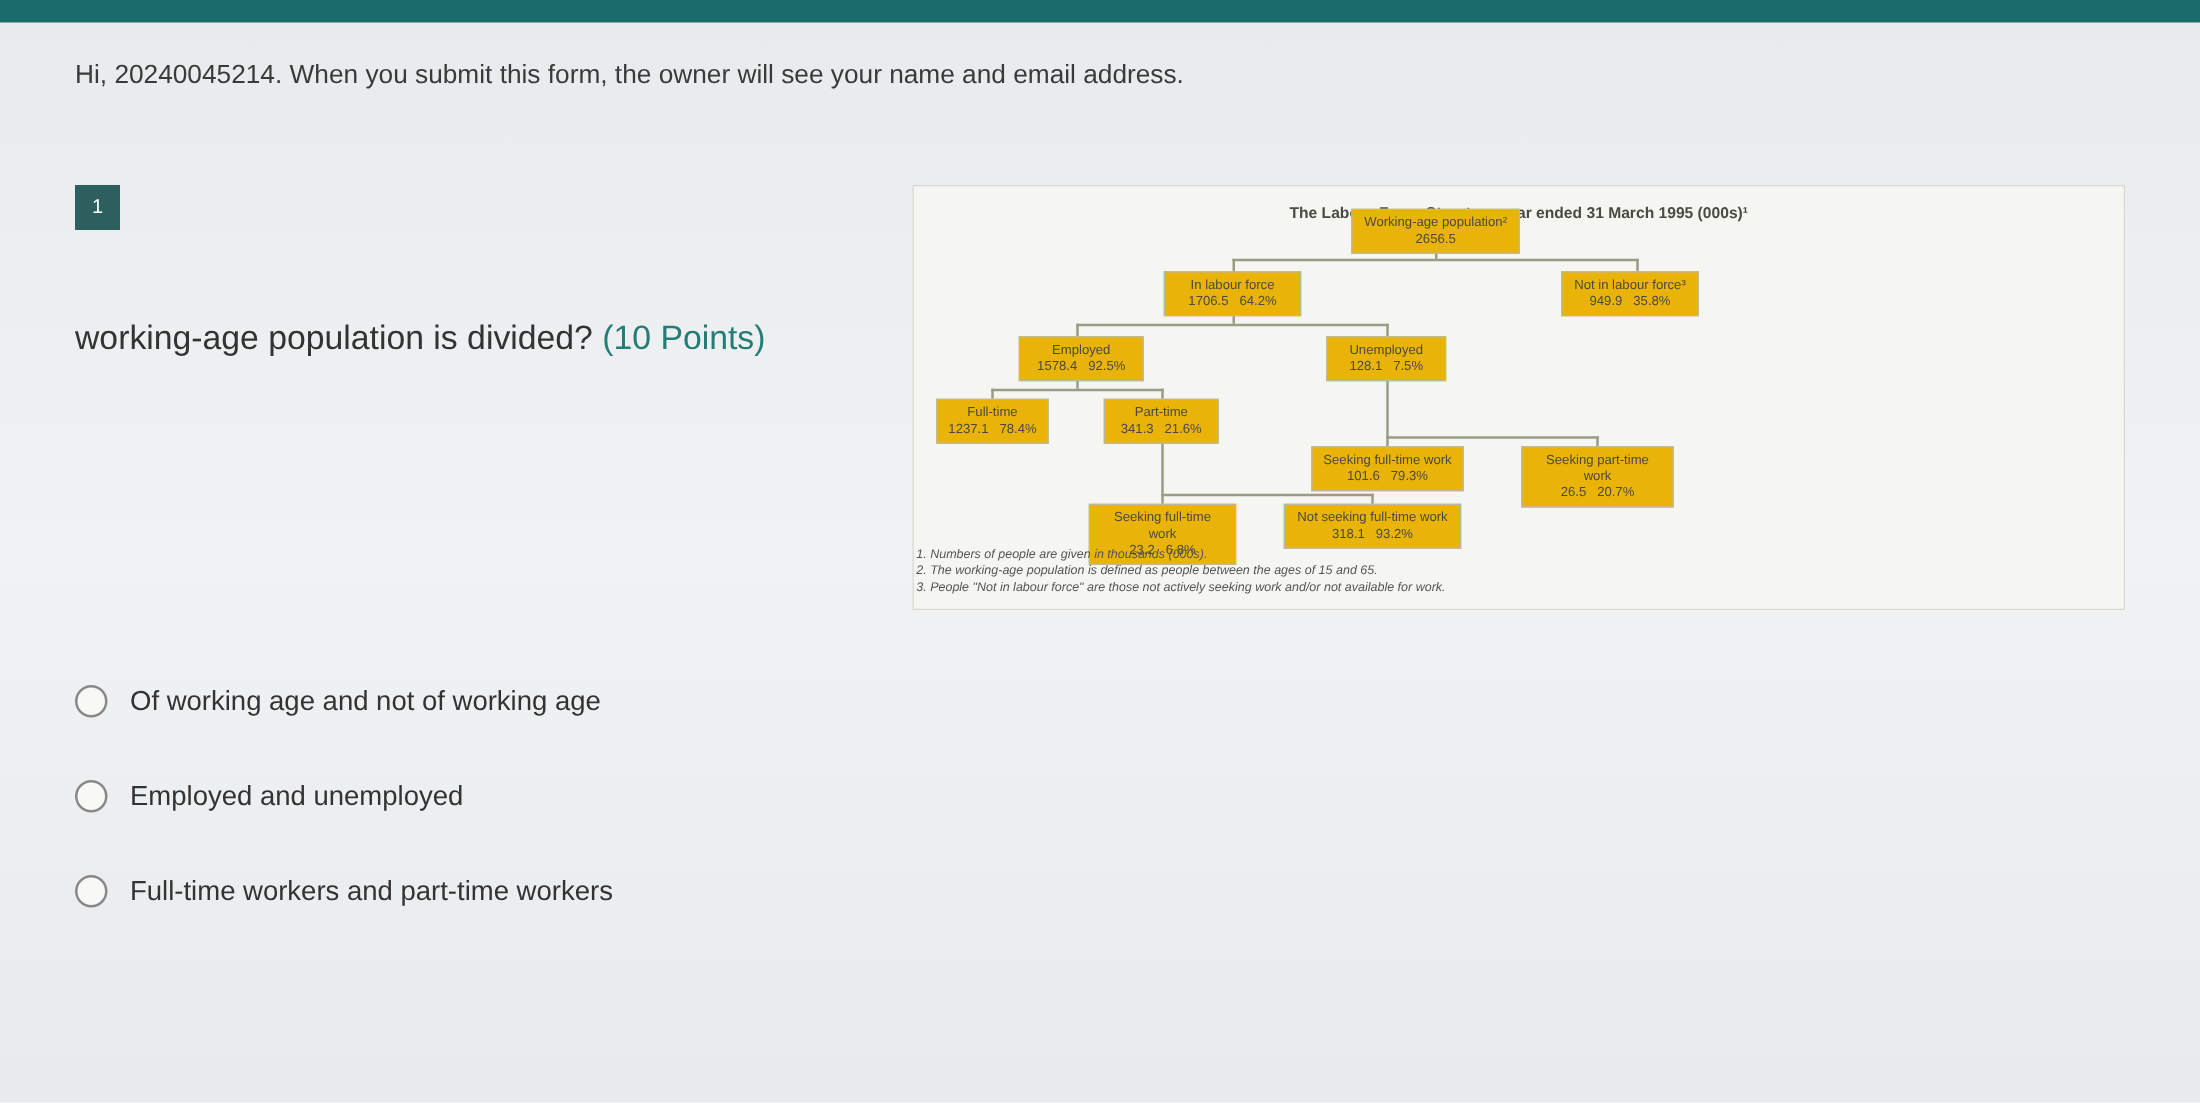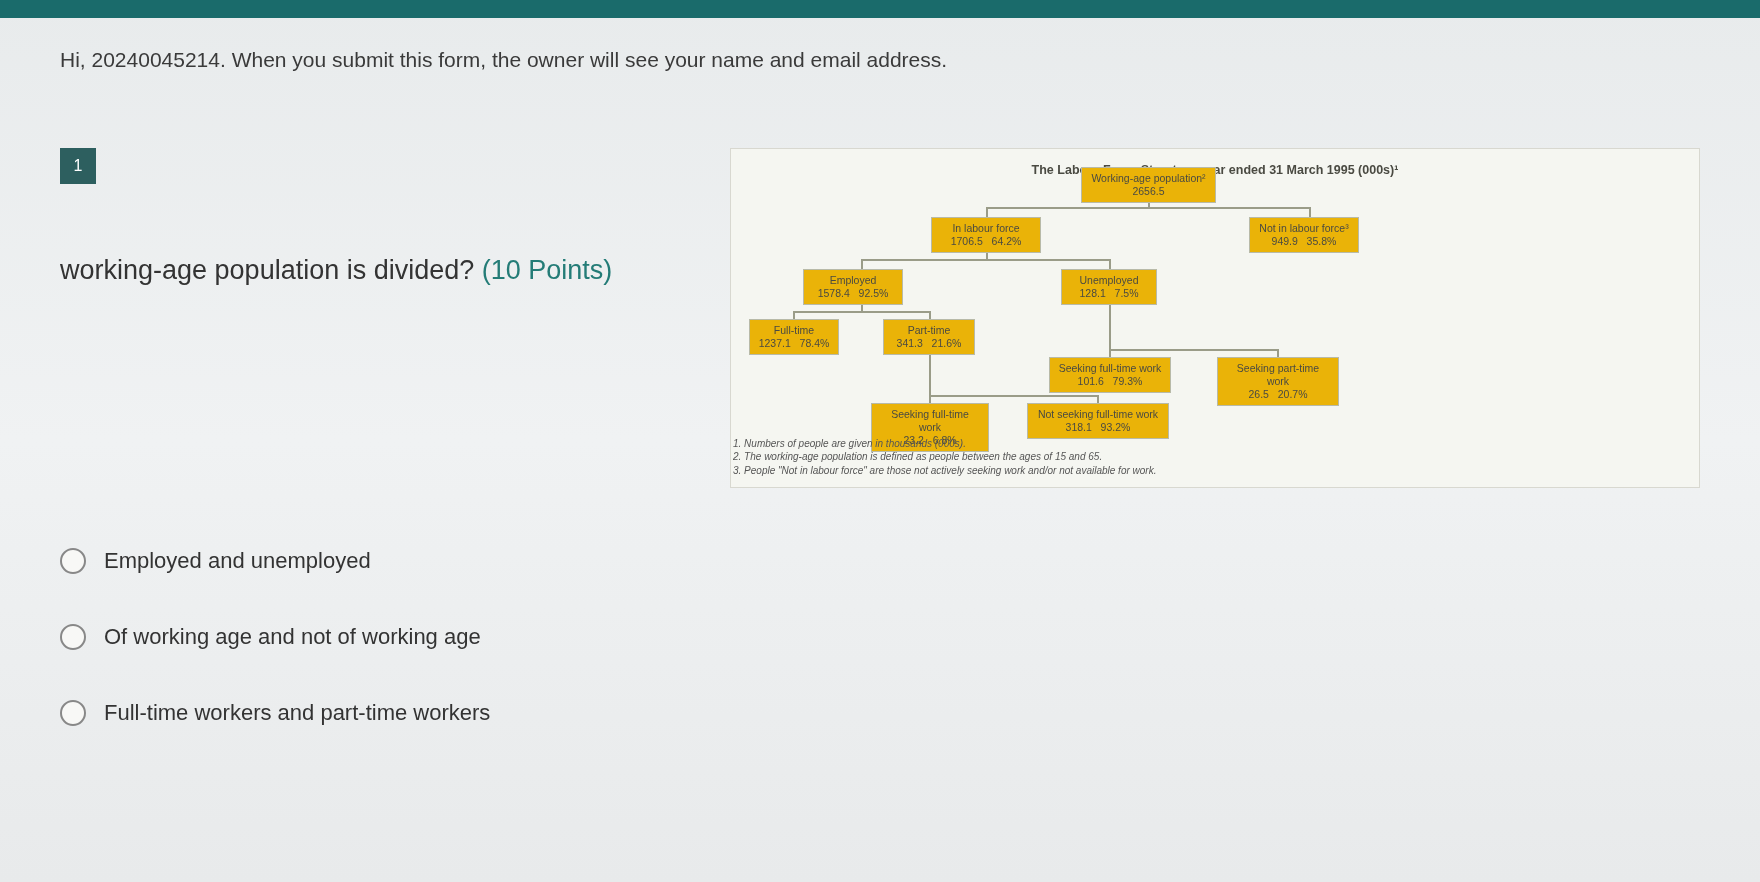--- a/index.html
+++ b/index.html
@@ -75,21 +75,21 @@
           <span class="val">2656.5</span>
         </div>
         <div class="node" style="left:200px; top:68px; width:110px;">
           <span class="lbl">In labour force</span>
           <span class="val">1706.5   64.2%</span>
         </div>
         <div class="node" style="left:518px; top:68px; width:110px;">
           <span class="lbl">Not in labour force³</span>
           <span class="val">949.9   35.8%</span>
         </div>
-        <div class="node" style="left:72px; top:120px; width:100px;">
+        <div class="node" style="left:84px; top:120px; width:100px;">
           <span class="lbl">Employed</span>
           <span class="val">1578.4   92.5%</span>
         </div>
         <div class="node" style="left:330px; top:120px; width:96px;">
           <span class="lbl">Unemployed</span>
           <span class="val">128.1   7.5%</span>
         </div>
         <div class="node" style="left:18px; top:170px; width:90px;">
           <span class="lbl">Full-time</span>
           <span class="val">1237.1   78.4%</span>
@@ -120,24 +120,24 @@
           <div>2. The working-age population is defined as people between the ages of 15 and 65.</div>
           <div>3. People "Not in labour force" are those not actively seeking work and/or not available for work.</div>
         </div>
       </div>
     </div>
   </div>
 
   <div class="options">
     <label class="opt">
       <span class="radio"></span>
-      <span>Employed and unemployed</span>
+      <span>Of working age and not of working age</span>
     </label>
     <label class="opt">
       <span class="radio"></span>
-      <span>Of working age and not of working age</span>
+      <span>Employed and unemployed</span>
     </label>
     <label class="opt">
       <span class="radio"></span>
       <span>Full-time workers and part-time workers</span>
     </label>
   </div>
 </div>
 
 </body></html>

